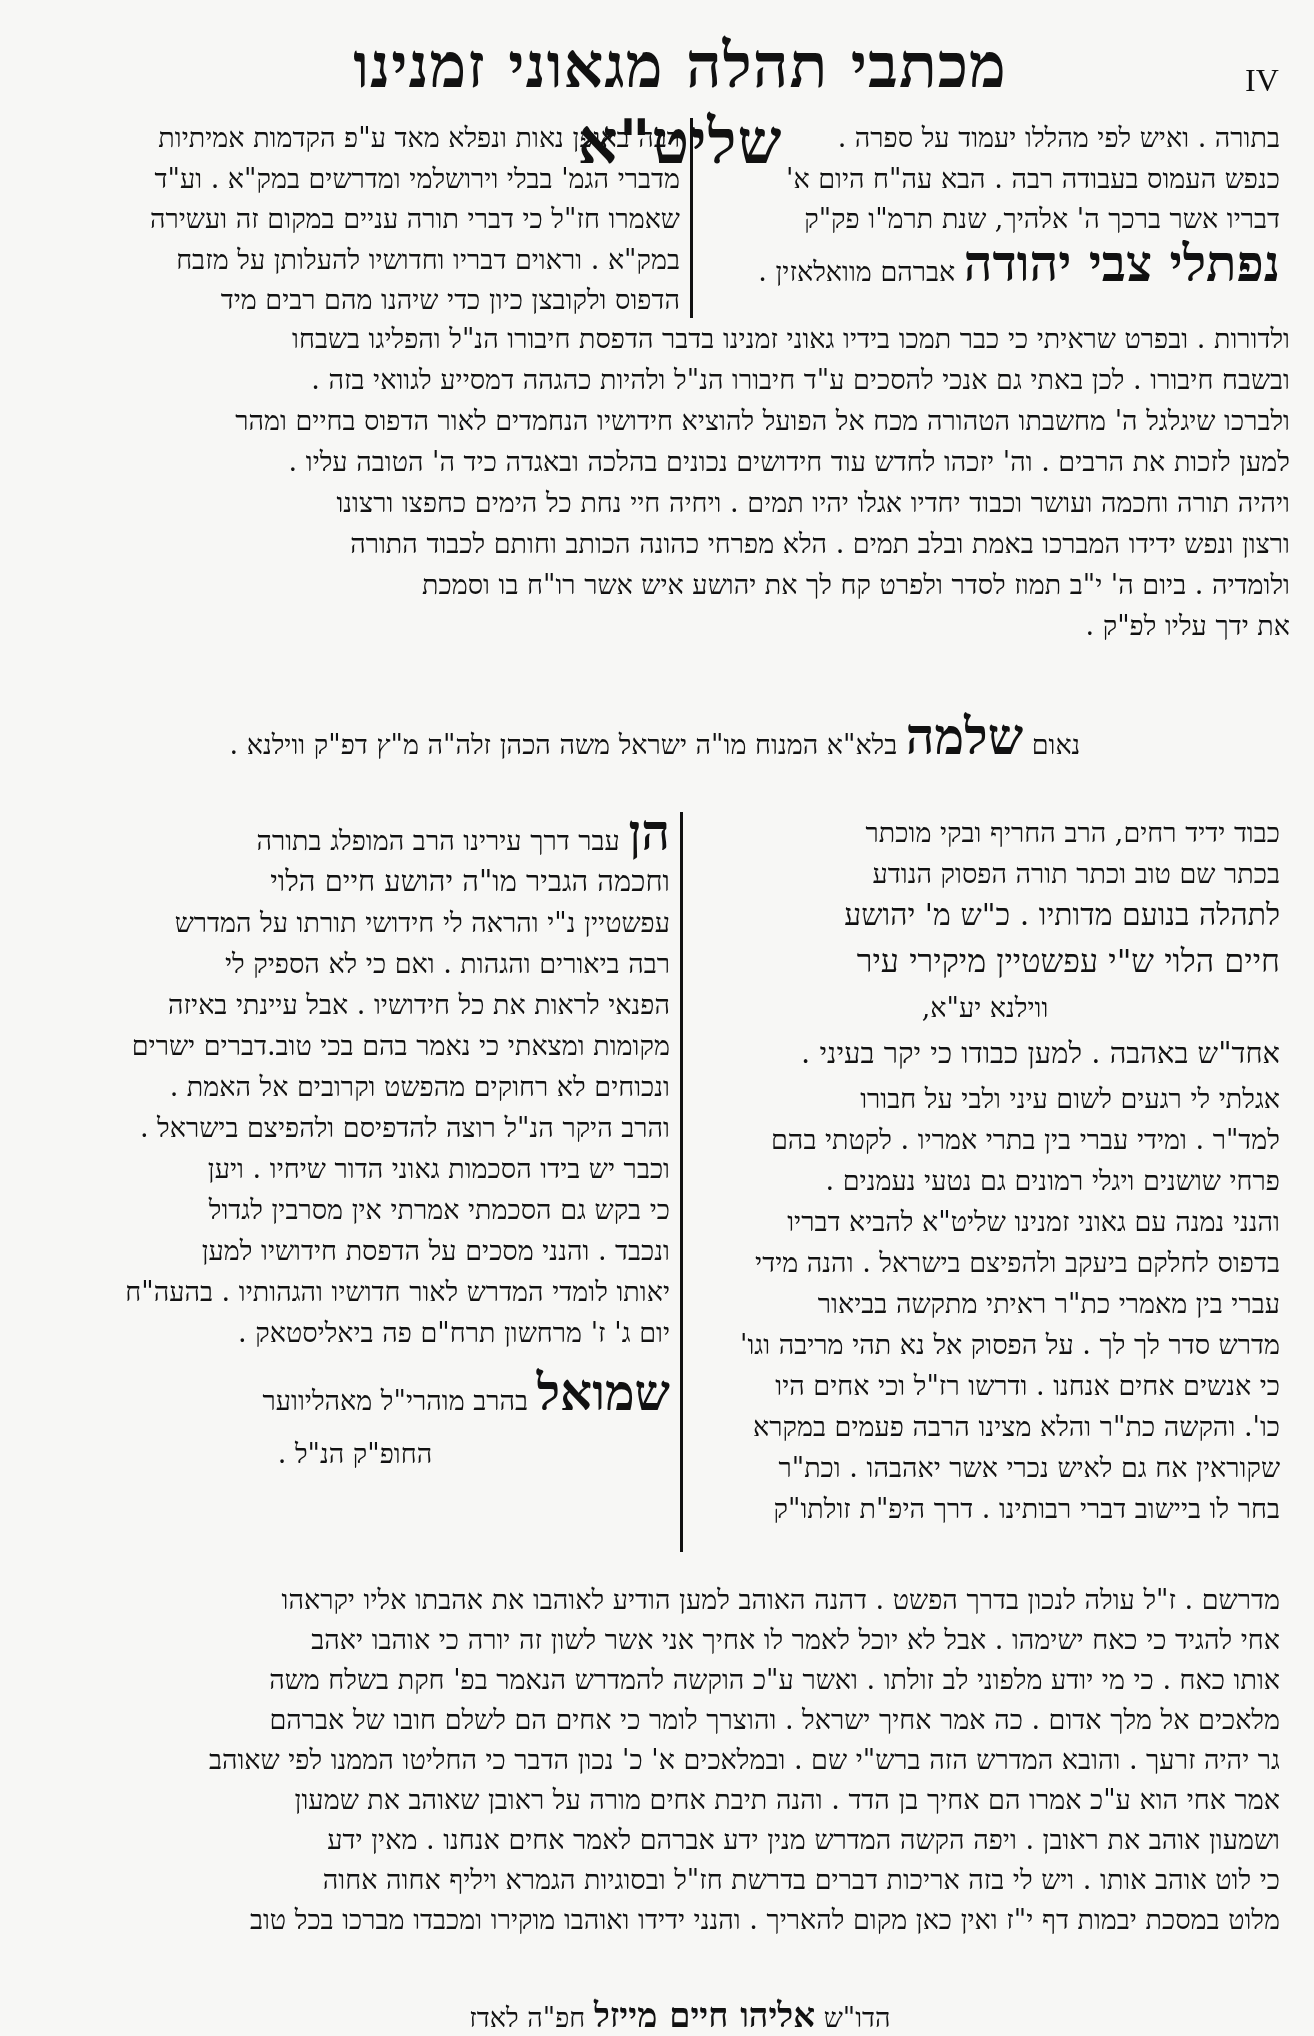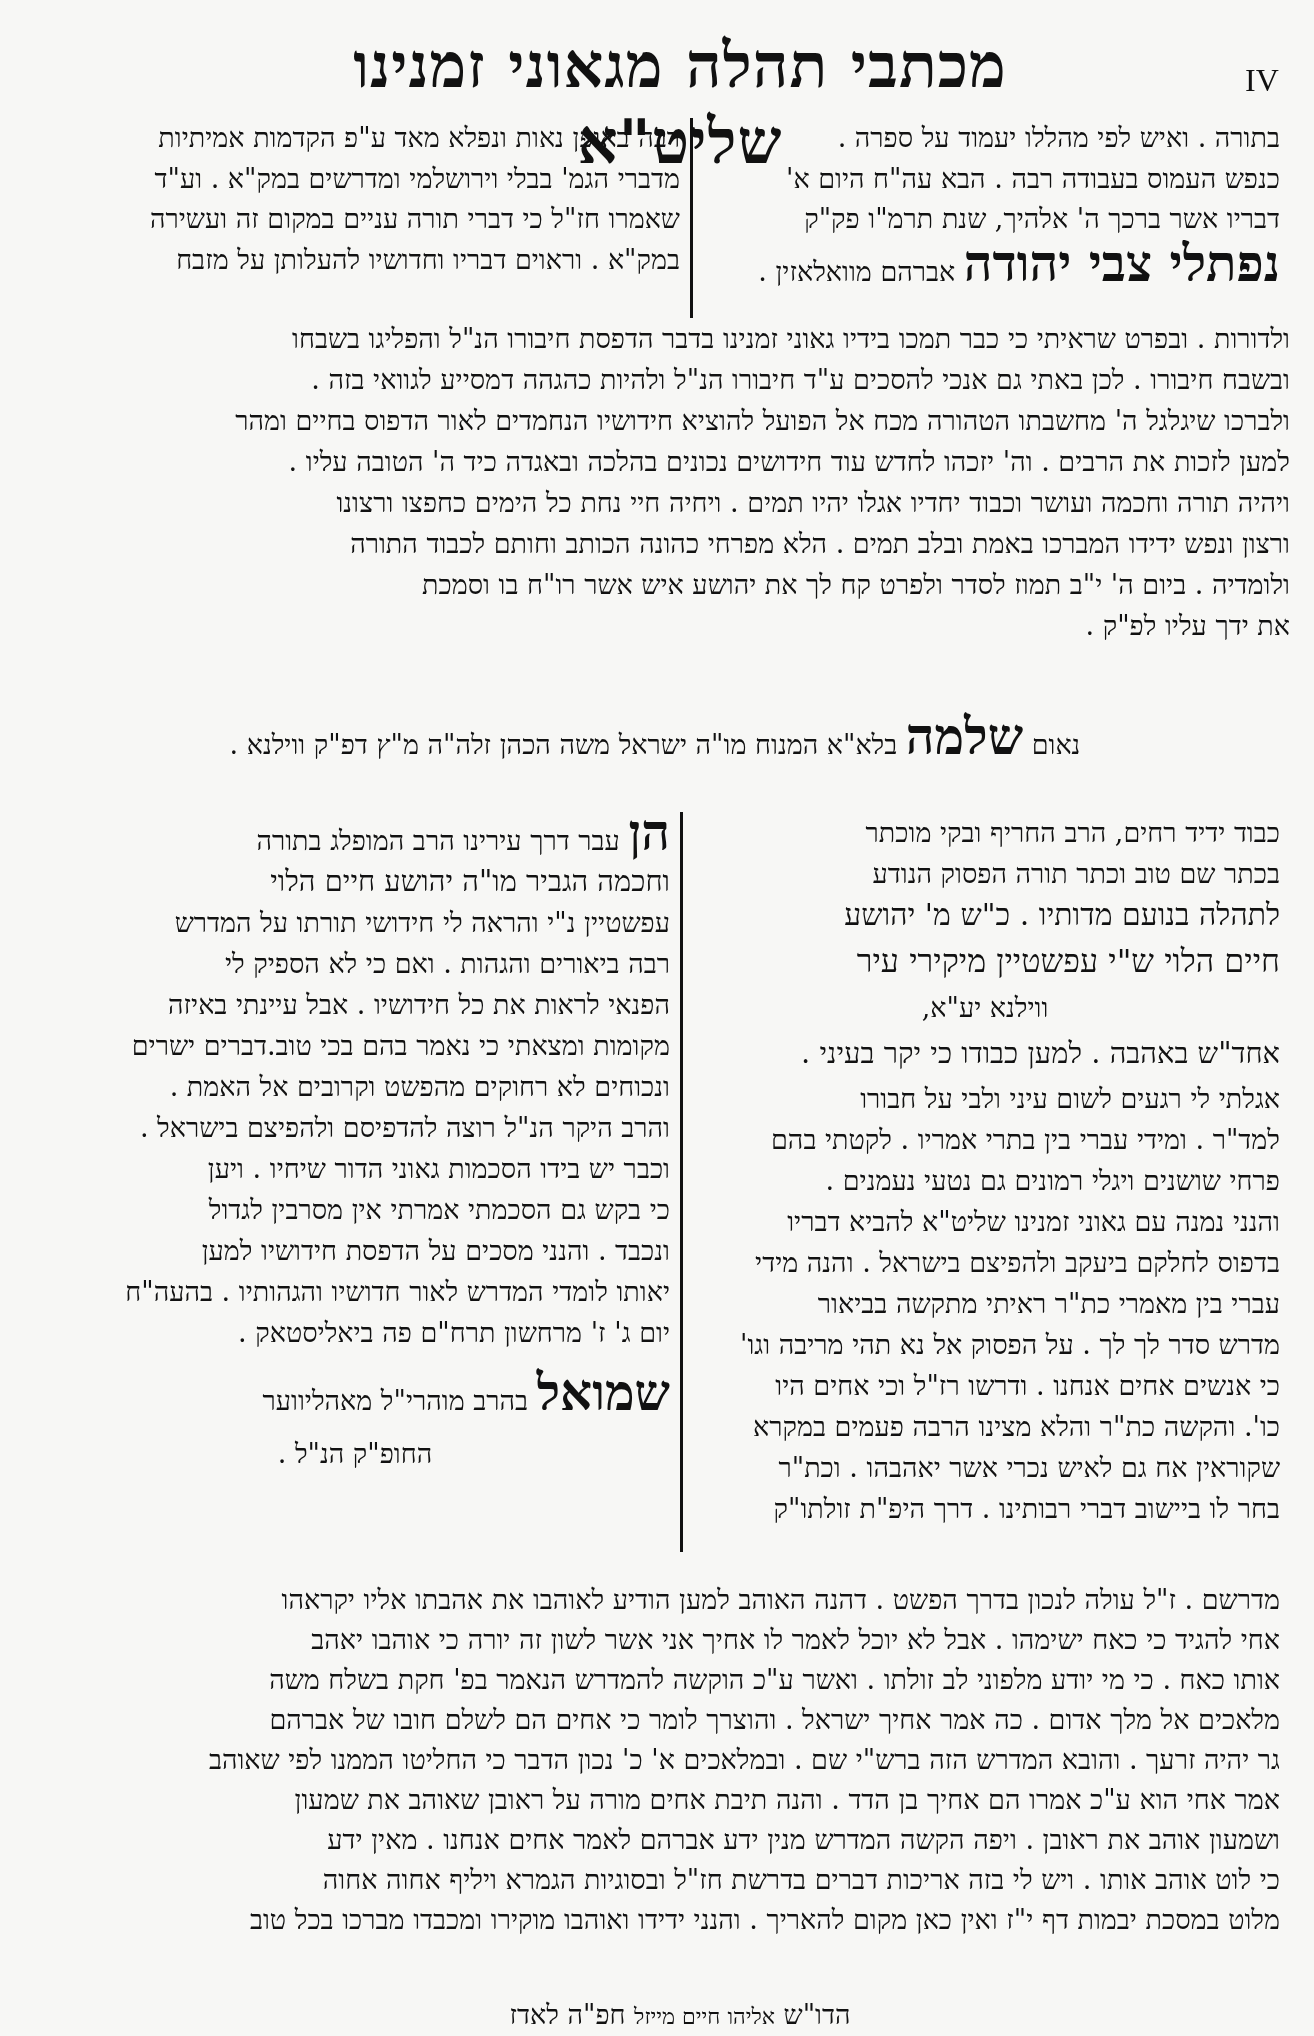--- a/index.html
+++ b/index.html
@@ -16,21 +16,21 @@
     line-height: 76px;
   }
   .page-number {
     position: absolute; top: 62px; left: 1245px; font-size: 32px;
     font-family: "Liberation Serif", serif; font-weight: normal;
   }
   .col { position: absolute; font-size: 27px; line-height: 40.5px; text-align: justify; text-align-last: right; }
   .col .line { display: block; white-space: nowrap; overflow: hidden; }
   .rule-v { position: absolute; background: #111; width: 3px; }
   .big { font-size: 50px; font-weight: bold; }
-  .big-mid { font-size: 22px; font-weight: normal; }
+  .big-mid { font-size: 34px; font-weight: bold; }
   .center { text-align: center !important; text-align-last: center !important; }
 </style>
 </head>
 <body>
 
 <div class="page rtl">
 
   <div class="page-title">מכתבי תהלה מגאוני זמנינו שליט"א</div>
   <div class="page-number" style="direction:ltr;">IV</div>
 
@@ -44,20 +44,21 @@
     </span>
   </div>
 
   <div class="rule-v" style="left:690px; top:118px; height:200px;"></div>
 
   <div class="col" style="left:40px; top:118px; width:640px;">
     <span class="line">רבה באופן נאות ונפלא מאד ע"פ הקדמות אמיתיות</span>
     <span class="line">מדברי הגמ' בבלי וירושלמי ומדרשים במק"א . וע"ד</span>
     <span class="line">שאמרו חז"ל כי דברי תורה עניים במקום זה ועשירה</span>
     <span class="line">במק"א . וראוים דבריו וחדושיו להעלותן על מזבח</span>
+    <span class="line">הדפוס ולקובצן כיון כדי שיהנו מהם רבים מיד</span>
   </div>
 
   <div class="col" style="left:20px; top:318px; width:1270px; line-height:41px;">
     <span class="line">ולדורות . ובפרט שראיתי כי כבר תמכו בידיו גאוני זמנינו בדבר הדפסת חיבורו הנ"ל והפליגו בשבחו</span>
     <span class="line">ובשבח חיבורו . לכן באתי גם אנכי להסכים ע"ד חיבורו הנ"ל ולהיות כהגהה דמסייע לגוואי בזה .</span>
     <span class="line">ולברכו שיגלגל ה' מחשבתו הטהורה מכח אל הפועל להוציא חידושיו הנחמדים לאור הדפוס בחיים ומהר</span>
     <span class="line">למען לזכות את הרבים . וה' יזכהו לחדש עוד חידושים נכונים בהלכה ובאגדה כיד ה' הטובה עליו .</span>
     <span class="line">ויהיה תורה וחכמה ועושר וכבוד יחדיו אגלו יהיו תמים . ויחיה חיי נחת כל הימים כחפצו ורצונו</span>
     <span class="line">ורצון ונפש ידידו המברכו באמת ובלב תמים . הלא מפרחי כהונה הכותב וחותם לכבוד התורה</span>
     <span class="line">ולומדיה . ביום ה' י"ב תמוז לסדר ולפרט קח לך את יהושע איש אשר רו"ח בו וסמכת</span>

